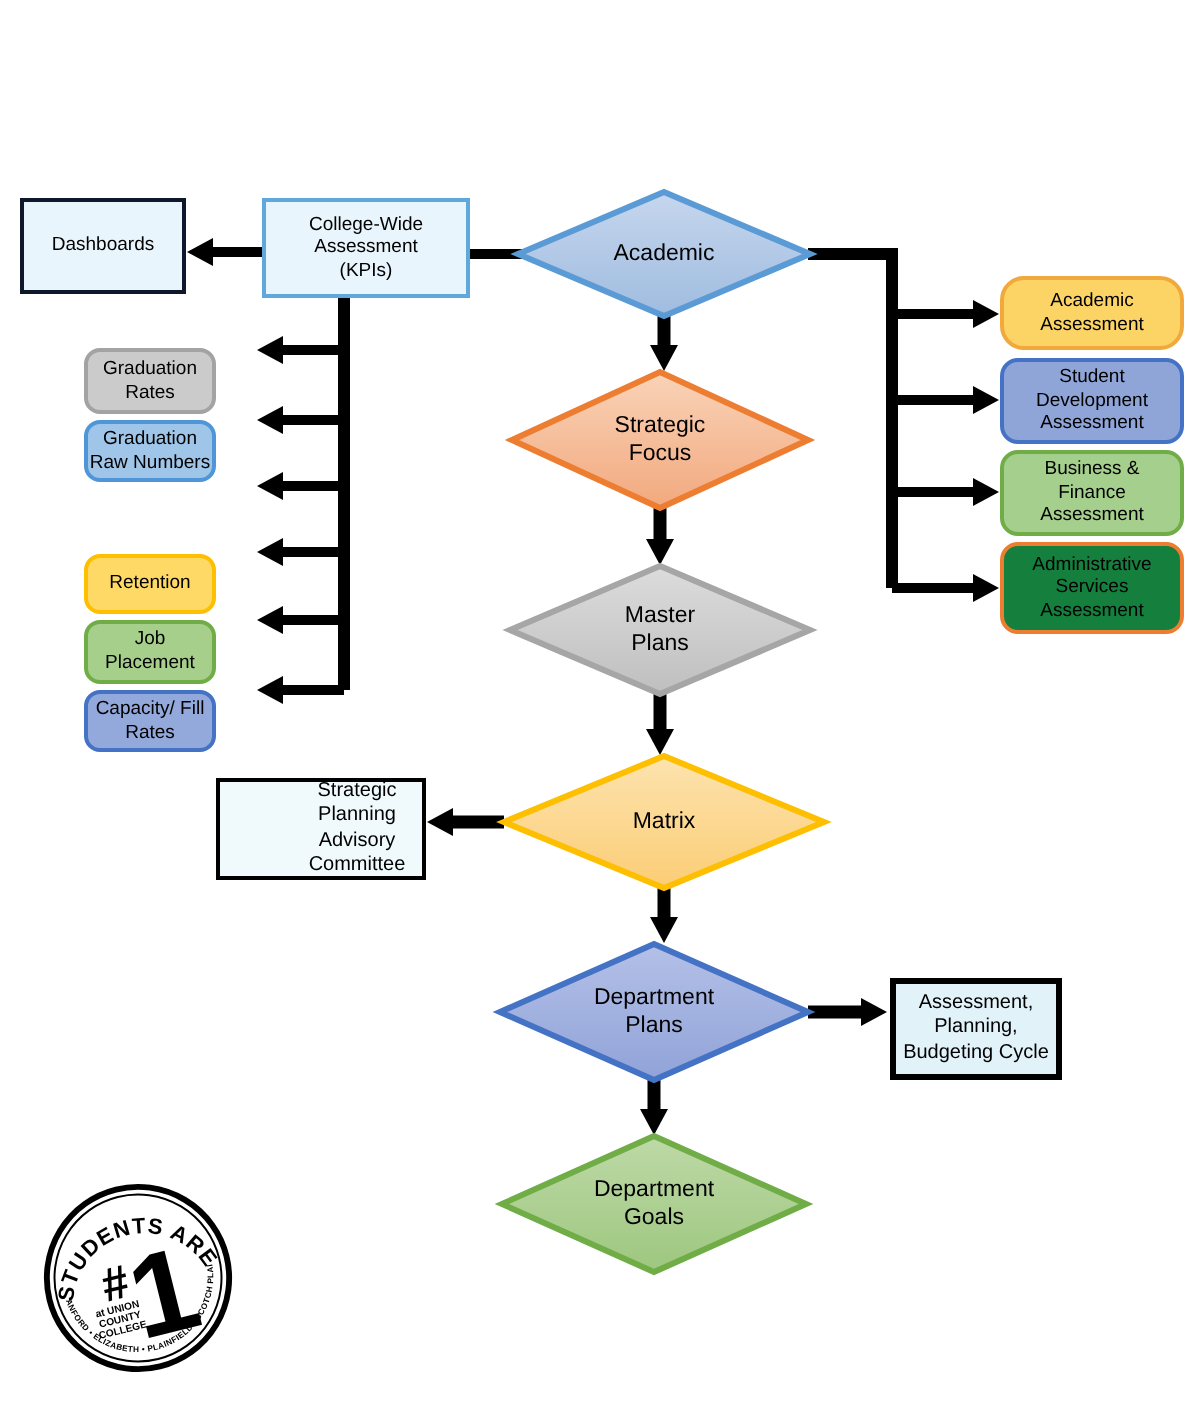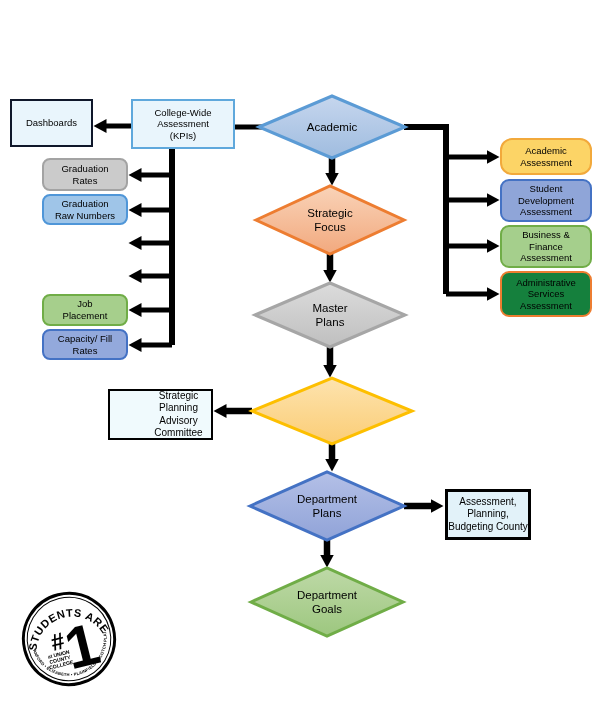--- a/index.html
+++ b/index.html
@@ -18,21 +18,21 @@
     display:flex;align-items:center;justify-content:center;
     text-align:center;white-space:pre-line;
     font-size:9.5px;line-height:1.22;color:#000;
   }
   
   #b-dash   {left:10px; top:99px; width:83px; height:48px; background:#e9f5fc;border:2px solid #0f172a;}
   #b-cw     {left:131px;top:99px; width:104px; height:50px; background:#e9f5fc;border:2px solid #5fa8dc;}
   #b-comm   {left:108px;top:389px;width:105px;height:51px; background:#f0fafd;border:2px solid #000;font-size:10px;padding-left:36px;}
   #b-cycle  {left:445px;top:489px;width:86px; height:51px; background:#e2f2f9;border:3px solid #000;font-size:10px;}
   
-  .kpi{left:42px;width:86px;border-radius:8px;border:2.5px solid;}
+  .kpi{left:42px;width:66px;border-radius:8px;border:2.5px solid;margin-top:16px;}
   #k0{top:158px;height:33px;background:#cbcbcb;border-color:#a3a3a3;}
   #k1{top:194px;height:31px;background:#9fc5e8;border-color:#4f96d8;}
   #k2{top:228px;height:30px;background:#f2a478;border-color:#ed7d31;}
   #k3{top:261px;height:30px;background:#fed966;border-color:#fdbf00;}
   #k4{top:294px;height:32px;background:#a6cf8c;border-color:#70ad47;}
   #k5{top:329px;height:31px;background:#93a9dc;border-color:#4472c4;}
   
   .asmt{left:500px;width:92px;border-radius:9px;border:2.5px solid;}
   #a0{top:138px;height:37px;background:#fcd466;border-color:#f2a93b;border-radius:12px;}
   #a1{top:179px;height:43px;background:#8fa5d8;border-color:#4472c4;text-align:center;}
@@ -124,39 +124,41 @@
     <polygon points="252,411 332,378 412,411 332,444" fill="url(#gMatrix)" stroke="#fdbf00" stroke-width="3"></polygon>
     <polygon points="250,506 327,472 404,506 327,540" fill="url(#gDPlans)" stroke="#4472c4" stroke-width="3"></polygon>
     <polygon points="251,602 327,568 403,602 327,636" fill="url(#gDGoals)" stroke="#70ad47" stroke-width="3"></polygon>
   </svg>
 
   <div class="dlabel" id="l-mission">Academic</div>
   <div class="dlabel" id="l-strategic">Strategic
 Focus</div>
   <div class="dlabel" id="l-master">Master
 Plans</div>
+  <div class="dlabel" id="l-matrix">Matrix</div>
   <div class="dlabel" id="l-dplans">Department
 Plans</div>
   <div class="dlabel" id="l-dgoals">Department
 Goals</div>
 
   <div class="box" id="b-dash">Dashboards</div>
   <div class="box" id="b-cw">College-Wide
 Assessment
 (KPIs)</div>
   <div class="box" id="b-comm">Strategic Planning
 Advisory Committee</div>
   <div class="box" id="b-cycle">Assessment,
 Planning,
-Budgeting County</div>
+Budgeting Cycle</div>
 
   <div class="box kpi" id="k0">Graduation
 Rates</div>
   <div class="box kpi" id="k1">Graduation
 Raw Numbers</div>
+  <div class="box kpi" id="k3">Retention</div>
   <div class="box kpi" id="k4">Job
 Placement</div>
   <div class="box kpi" id="k5">Capacity/ Fill
 Rates</div>
 
   <div class="box asmt" id="a0">Academic
 Assessment</div>
   <div class="box asmt" id="a1">Student
 Development
 Assessment</div>

